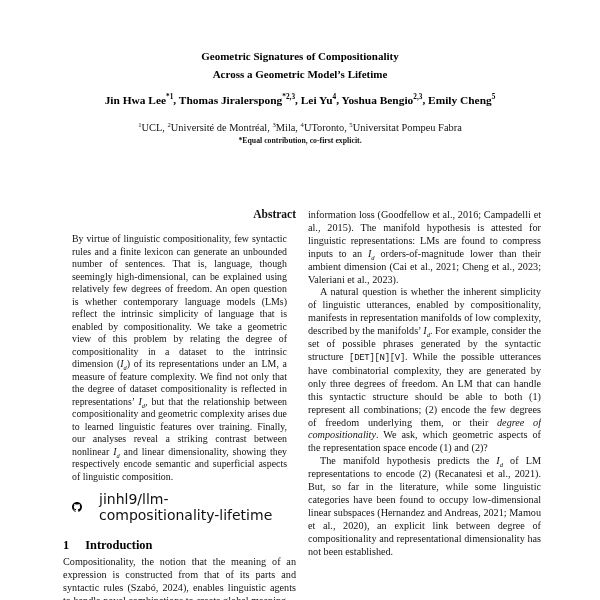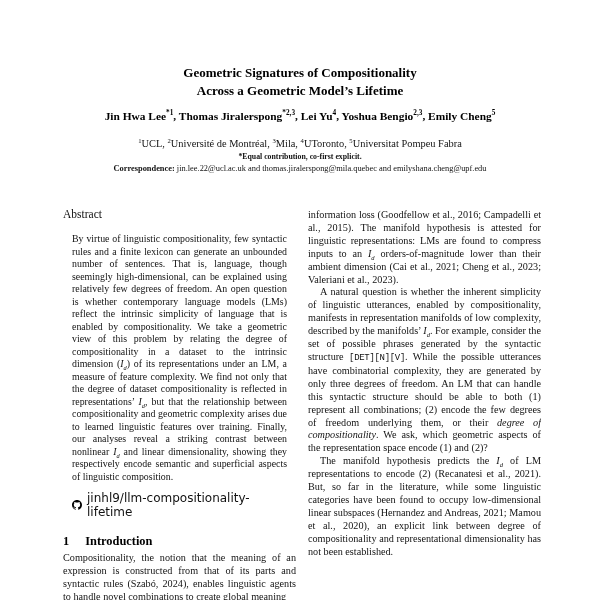--- a/index.html
+++ b/index.html
@@ -7,23 +7,23 @@
     position: relative;
     width: 600px; height: 600px;
     margin: 0 auto;
     background: #ffffff;
     overflow: hidden;
     font-family: "Liberation Serif", serif;
     color: #121212;
     -webkit-font-smoothing: antialiased;
   }
   .title {
-    margin: 64px 40px 0;
+    margin: 48px 40px 0;
     text-align: center;
-    font-size: 13px;
+    font-size: 11px;
     font-weight: bold;
     line-height: 17.5px;
     color: #000;
   }
   .authors {
     margin: 11px 20px 16px;
     text-align: center;
     font-size: 11.4px;
     font-weight: bold;
     color: #000;
@@ -48,37 +48,37 @@
   .cols {
     position: absolute;
     top: 206px; left: 63px; right: 59px; bottom: 0;
     display: flex;
     gap: 12px;
     overflow: hidden;
   }
   .col { width: 233px; overflow: hidden; }
   .abs-head {
     margin: 2px 0 0;
-    text-align: left;
+    text-align: right;
     font-size: 11.5px;
-    font-weight: normal;
+    font-weight: bold;
   }
   .abs-body {
     margin: 13px 9px 0;
     font-size: 9.9px;
     line-height: 12.5px;
     text-align: justify;
   }
   .repo-line {
     margin: 8px 9px 0;
     display: flex;
     align-items: center;
-    gap: 5px;
+    gap: 17px;
     font-family: "DejaVu Sans", sans-serif;
-    font-size: 12px;
+    font-size: 14px;
     color: #111;
     cursor: pointer;
   }
   .repo-line svg { flex: 0 0 auto; display: block; }
   .sec-head {
     margin: 15px 0 0;
     font-size: 12.4px;
     font-weight: bold;
     color: #000;
   }
@@ -108,21 +108,20 @@
     <span>Geometric Signatures of Compositionality</span><br>
     <span>Across a Geometric Model’s Lifetime</span>
   </div>
 
   <div class="authors">Jin Hwa Lee<sup class="seg-sup">*1</sup>, Thomas Jiralerspong<sup class="seg-sup">*2,3</sup>, Lei Yu<sup class="seg-sup">4</sup>, Yoshua Bengio<sup class="seg-sup">2,3</sup>, Emily Cheng<sup class="seg-sup">5</sup></div>
 
   <div class="affiliations"><sup class="seg-sup">1</sup>UCL, <sup class="seg-sup">2</sup>Université de Montréal, <sup class="seg-sup">3</sup>Mila, <sup class="seg-sup">4</sup>UToronto, <sup class="seg-sup">5</sup>Universitat Pompeu Fabra</div>
 
   <div class="equal-note">*Equal contribution, co-first explicit.</div>
 
-  <div class="correspondence"><b class="seg-b">Correspondence: </b>jin.lee.22@ucl.ac.uk and thomas.jiralerspong@mila.quebec and emilyshana.cheng@upf.edu</div>
 
   <div class="cols">
 
     <div class="col col-left">
       <div class="abs-head">Abstract</div>
       <p class="abs-body">By virtue of linguistic compositionality, few syntactic rules and a finite lexicon can generate an unbounded number of sentences. That is, language, though seemingly high-dimensional, can be explained using relatively few degrees of freedom. An open question is whether contemporary language models (LMs) reflect the intrinsic simplicity of language that is enabled by compositionality. We take a geometric view of this problem by relating the degree of compositionality in a dataset to the intrinsic dimension (<i class="seg-i">I</i><sub class="seg-isub">d</sub>) of its representations under an LM, a measure of feature complexity. We find not only that the degree of dataset compositionality is reflected in representations’ <i class="seg-i">I</i><sub class="seg-isub">d</sub>, but that the relationship between compositionality and geometric complexity arises due to learned linguistic features over training. Finally, our analyses reveal a striking contrast between nonlinear <i class="seg-i">I</i><sub class="seg-isub">d</sub> and linear dimensionality, showing they respectively encode semantic and superficial aspects of linguistic composition.</p>
 
       <div class="repo-line">
         <svg width="10" height="10" viewBox="0 0 24 24" aria-hidden="true">
           <path fill="#000000" d="M12 0C5.37 0 0 5.37 0 12c0 5.3 3.438 9.8 8.205 11.387.6.113.82-.258.82-.577 0-.285-.01-1.04-.015-2.04-3.338.724-4.042-1.61-4.042-1.61-.546-1.385-1.333-1.754-1.333-1.754-1.09-.745.083-.73.083-.73 1.205.084 1.84 1.236 1.84 1.236 1.07 1.835 2.807 1.305 3.492.998.108-.776.417-1.305.76-1.605-2.665-.3-5.466-1.332-5.466-5.93 0-1.31.465-2.38 1.235-3.22-.135-.303-.54-1.523.105-3.176 0 0 1.005-.322 3.3 1.23.96-.267 1.98-.399 3-.405 1.02.006 2.04.138 3 .405 2.28-1.552 3.285-1.23 3.285-1.23.645 1.653.24 2.873.12 3.176.765.84 1.23 1.91 1.23 3.22 0 4.61-2.805 5.625-5.475 5.92.42.36.81 1.096.81 2.22 0 1.606-.015 2.896-.015 3.286 0 .315.21.69.825.57C20.565 21.795 24 17.295 24 12c0-6.63-5.37-12-12-12z"></path>

